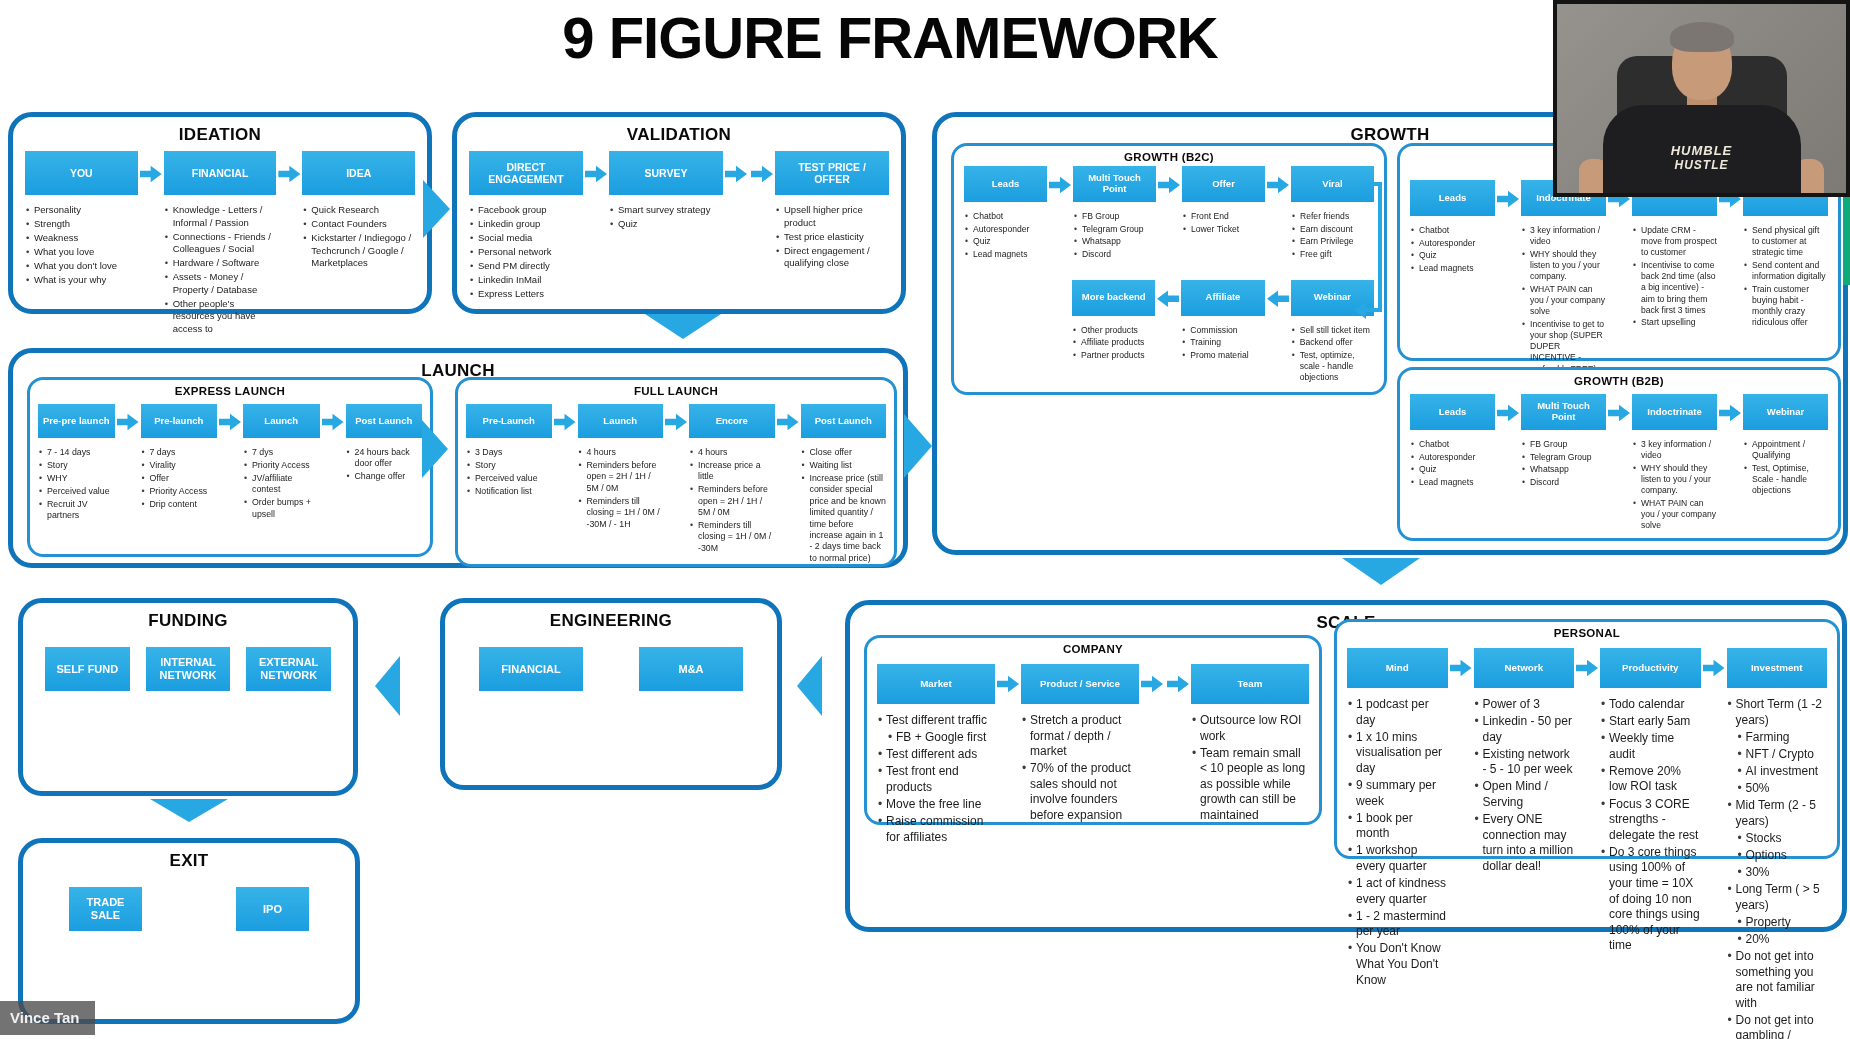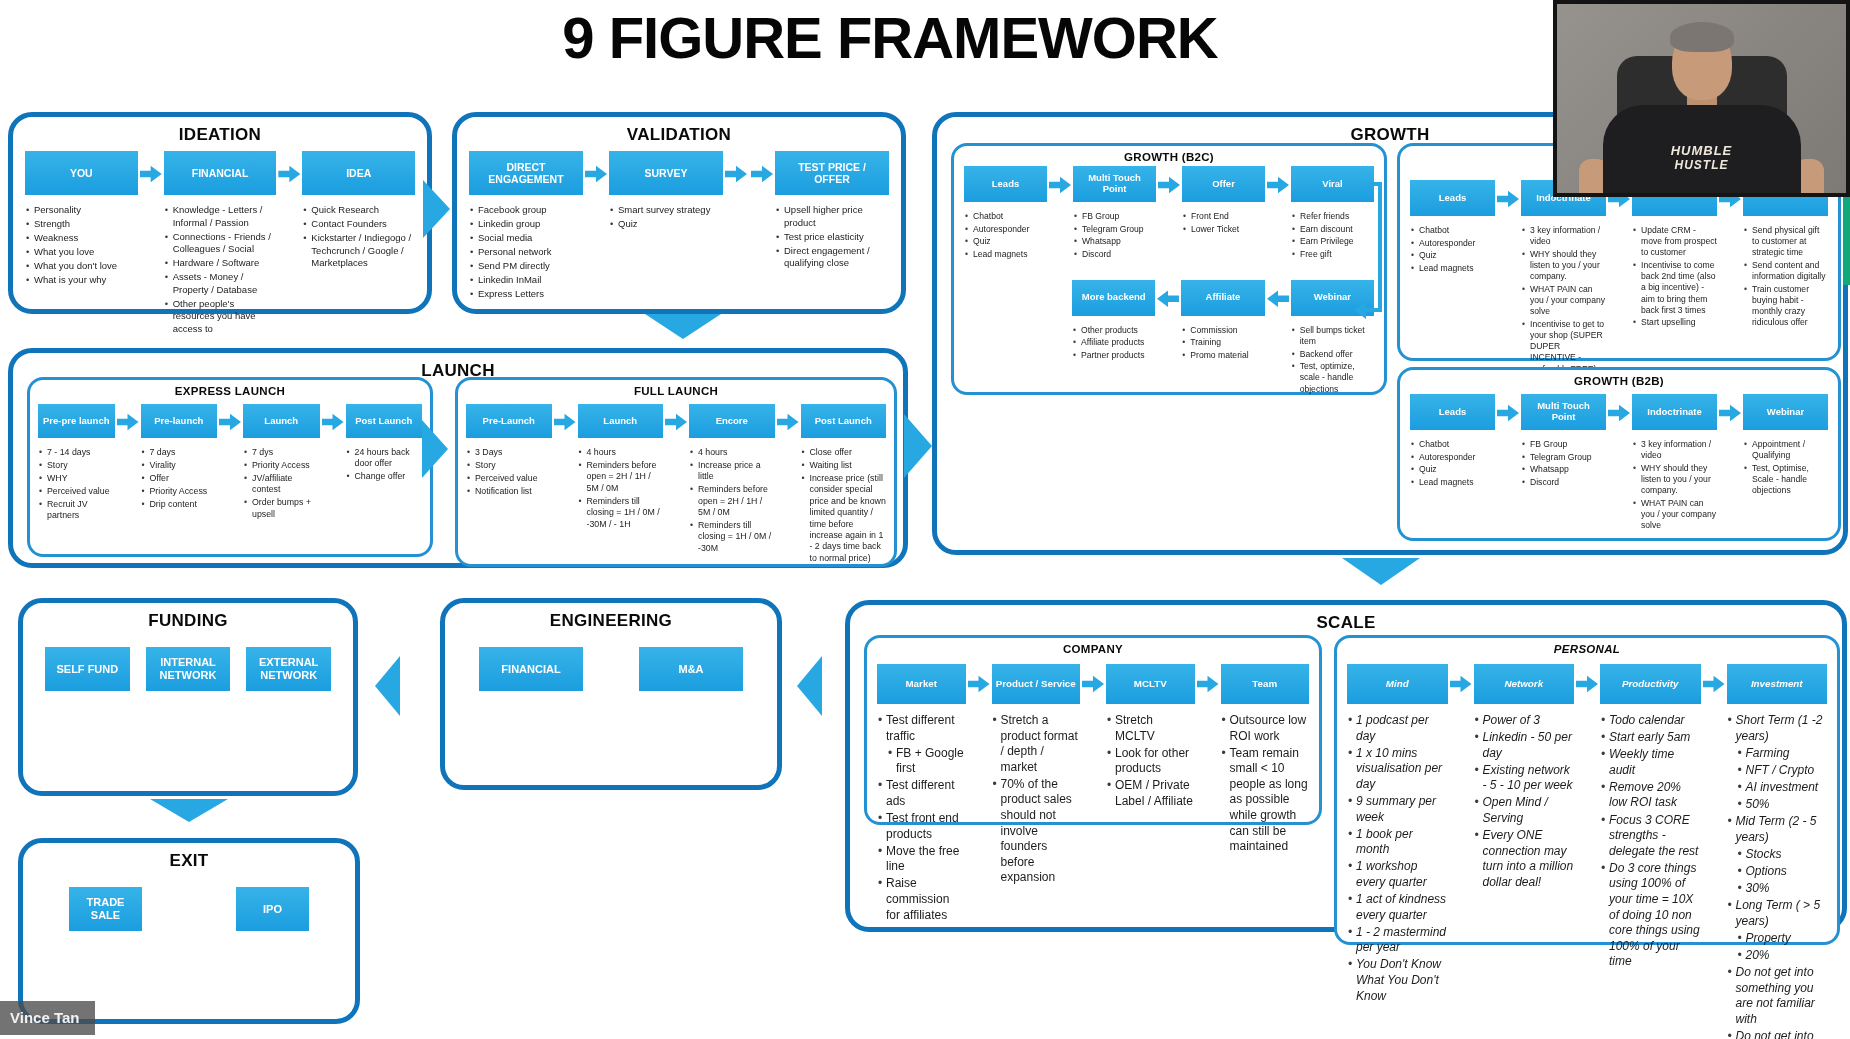--- a/index.html
+++ b/index.html
@@ -66,21 +66,21 @@
   #sec-engineering{left:440px;top:598px;width:342px;height:192px;}
   #sec-scale{left:845px;top:600px;width:1002px;height:332px;}
   #sec-exit{left:18px;top:838px;width:342px;height:186px;}
 
   #b2c{left:14px;top:26px;width:436px;height:252px;}
   #b2c2{left:460px;top:26px;width:444px;height:218px;}
   #b2b{left:460px;top:250px;width:444px;height:174px;}
   #express{left:14px;top:24px;width:406px;height:180px;}
   #full{left:442px;top:24px;width:442px;height:190px;}
   #company{left:14px;top:30px;width:458px;height:190px;}
-  #personal{left:484px;top:30px;width:506px;height:310px;font-style:italic;}
+  #personal{left:484px;top:14px;width:506px;height:240px;}
 
   
   .elbow{position:absolute;background:#27a8e3;}
   #elbow-h1{right:2px;top:36px;width:15px;height:4px;}
   #elbow-v{right:2px;top:36px;width:4px;height:130px;}
   #elbow-h2{right:6px;top:162px;width:12px;height:4px;}
   #elbow-head{position:absolute;right:18px;top:155px;width:0;height:0;
               border-top:9px solid transparent;border-bottom:9px solid transparent;
               border-right:12px solid #27a8e3;}
 
@@ -248,21 +248,21 @@
           <ul class="bullets">
             <li>Commission</li>
             <li>Training</li>
             <li>Promo material</li>
           </ul>
         </div>
         <div class="arr arr-left"></div>
         <div class="col">
           <div class="bluebox">Webinar</div>
           <ul class="bullets">
-            <li>Sell bumps ticket item</li>
+            <li>Sell still ticket item</li>
             <li>Backend offer</li>
             <li>Test, optimize, scale - handle objections</li>
           </ul>
         </div>
       </div>
     <div class="elbow" id="elbow-h1"></div>
     <div class="elbow" id="elbow-v"></div>
     <div class="elbow" id="elbow-h2"></div>
     <div id="elbow-head"></div>
   </div>
@@ -486,28 +486,20 @@
         </div>
         <div class="arr"></div>
         <div class="col">
           <div class="bluebox">Product / Service</div>
           <ul class="bullets">
             <li>Stretch a product format / depth / market</li>
             <li>70% of the product sales should not involve founders before expansion</li>
           </ul>
         </div>
         <div class="arr"></div>
-        <div class="col">
-          <div class="bluebox">MCLTV</div>
-          <ul class="bullets">
-            <li>Stretch MCLTV</li>
-            <li>Look for other products</li>
-            <li>OEM / Private Label / Affiliate</li>
-          </ul>
-        </div>
         <div class="arr"></div>
         <div class="col">
           <div class="bluebox">Team</div>
           <ul class="bullets">
             <li>Outsource low ROI work</li>
             <li>Team remain small &lt; 10 people as long as possible while growth can still be maintained</li>
           </ul>
         </div>
       </div>
   </div>

